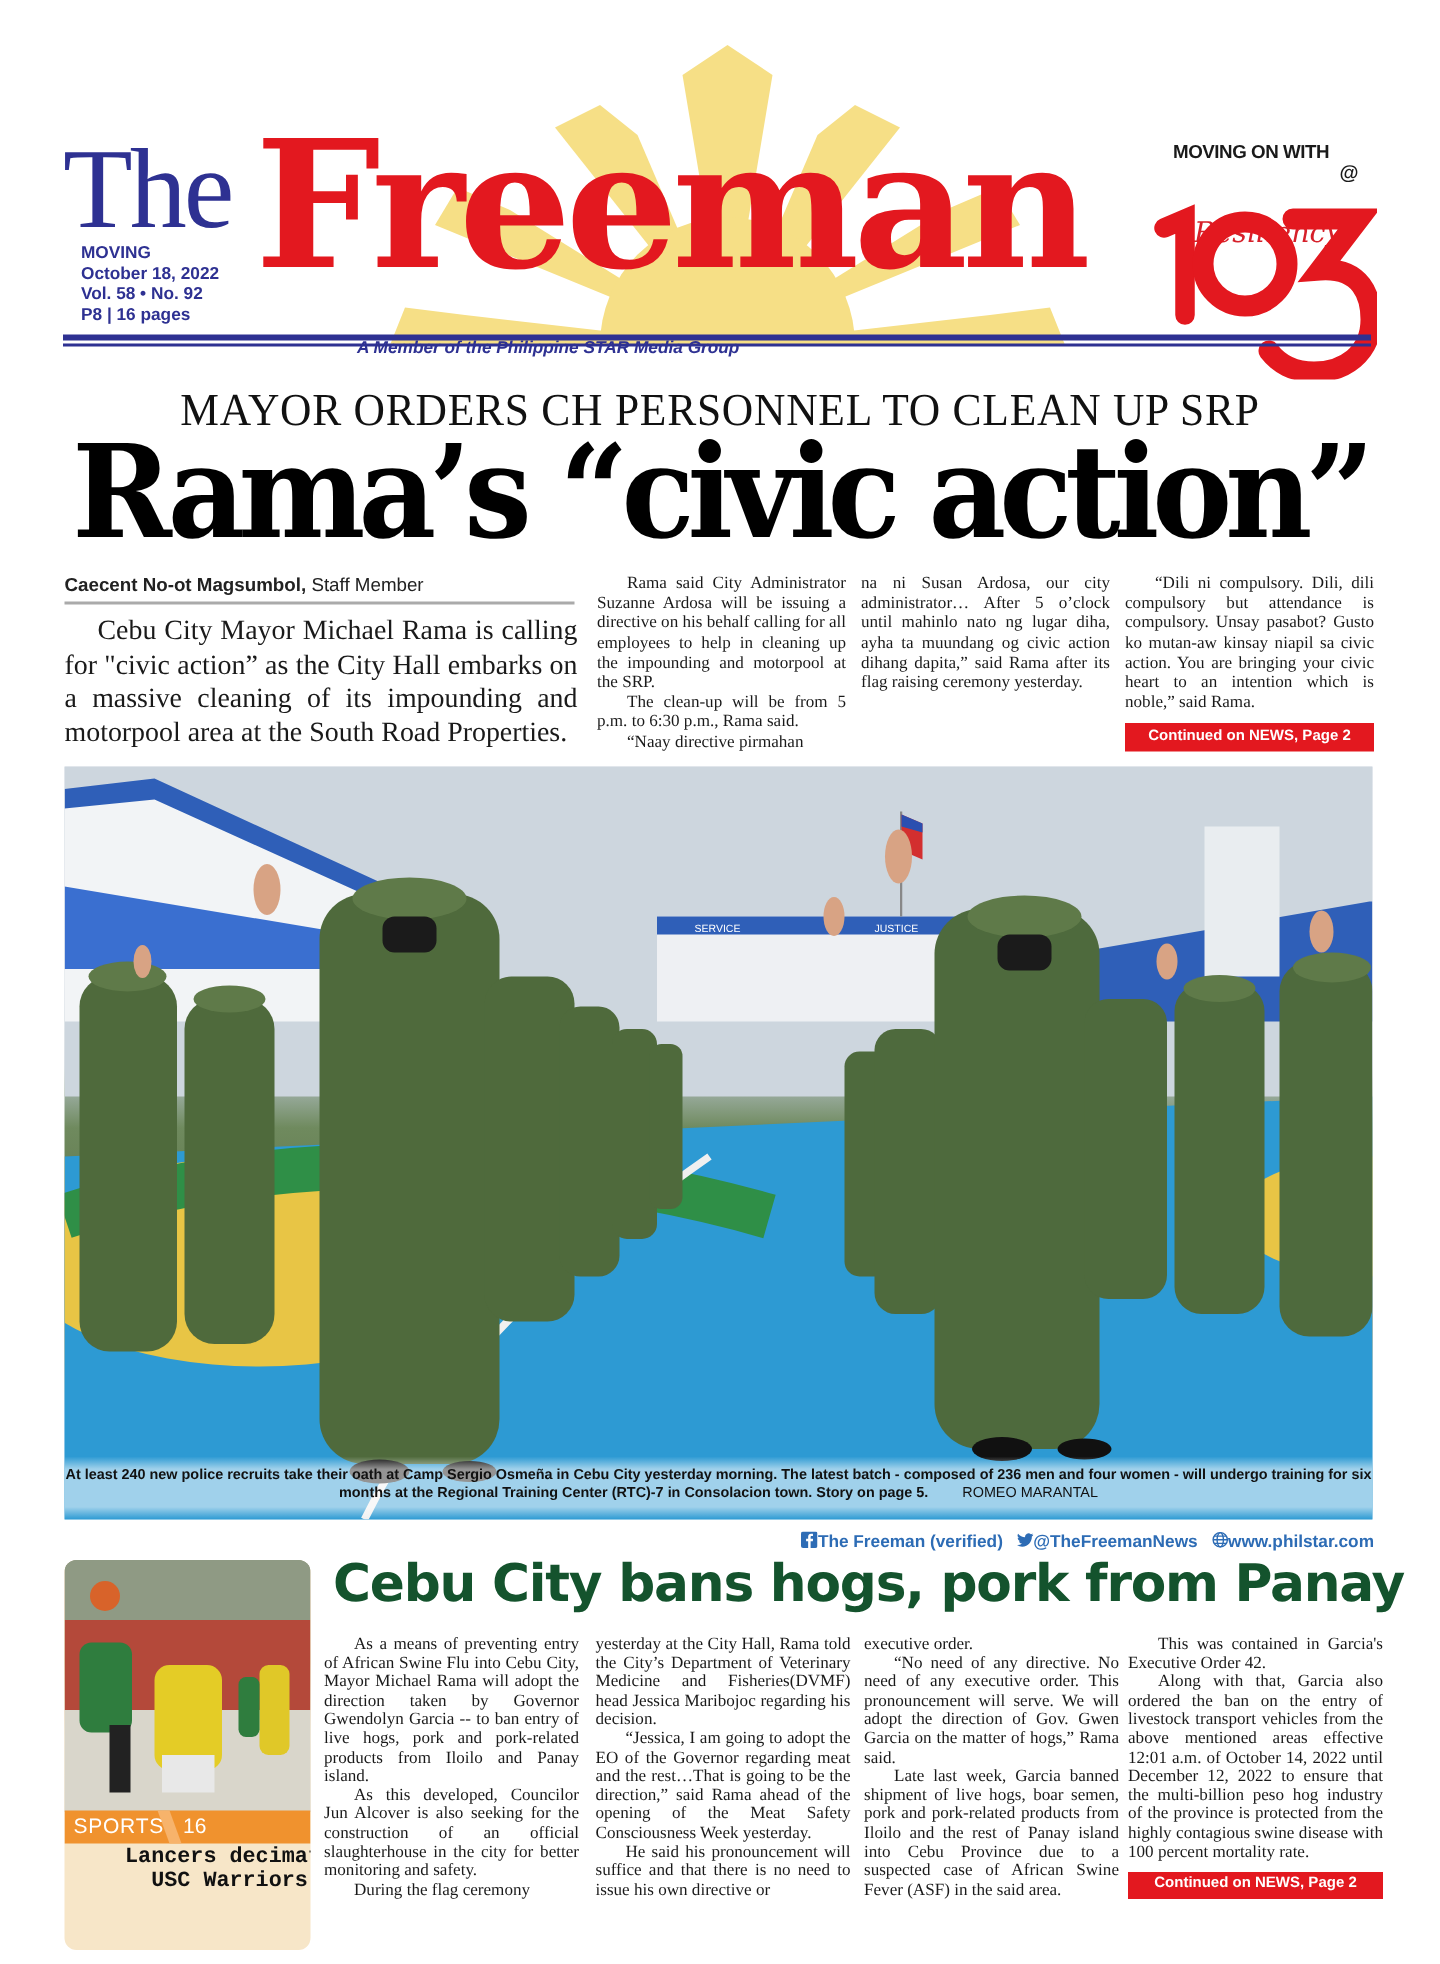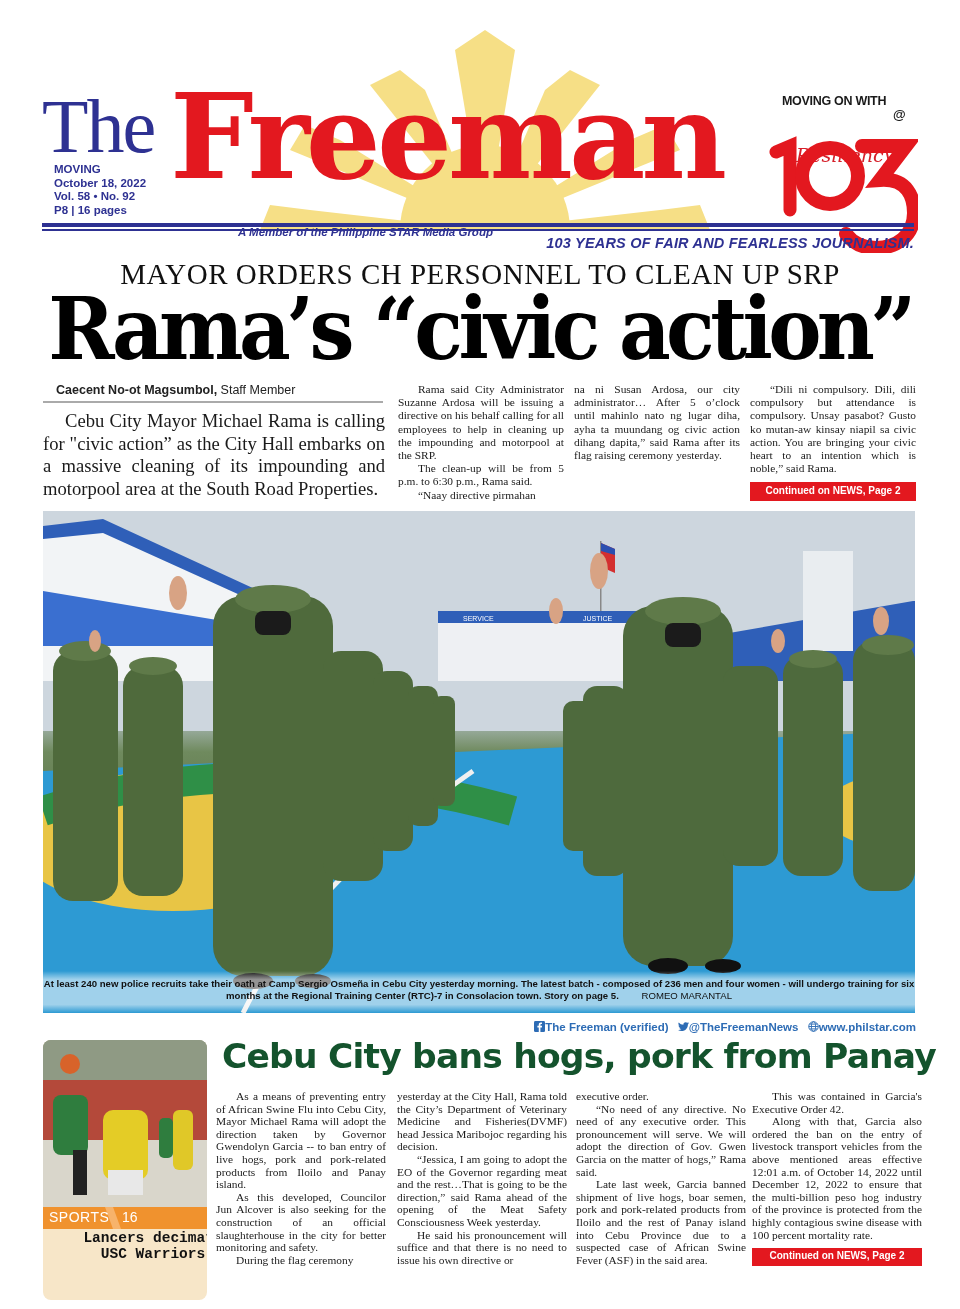--- a/index.html
+++ b/index.html
@@ -28,21 +28,21 @@
   .at-sign { position: absolute; left: 893px; top: 107px; font-family: "Liberation Sans", sans-serif;
     font-weight: bold; font-size: 13px; color: #1a1a1a; }
   .num-103 { position: absolute; left: 768px; top: 118px; width: 150px; height: 135px; }
 
   
   .kicker { position: absolute; left: 0; top: 258px; width: 960px; text-align: center;
     font-family: "Liberation Serif", serif; font-size: 29px; color: #111; letter-spacing: 0.5px; transform: scaleY(1.05); }
   .headline { position: absolute; left: 0; top: 286px; width: 960px; text-align: center;
     font-family: "DejaVu Serif", serif; font-weight: bold; font-size: 86px; letter-spacing: -5px;
     color: #000; line-height: 1; transform: scaleX(0.93); transform-origin: center; }
-  .byline { position: absolute; left: 56px; top: 383px; font-family: "Liberation Sans", sans-serif;
+  .byline { position: absolute; left: 43px; top: 383px; font-family: "Liberation Sans", sans-serif;
     font-size: 12.5px; color: #222; }
   .byline b { font-weight: bold; }
   .byline-rule { position: absolute; left: 43px; top: 401px; width: 340px; height: 2px; background: #aaa; }
   .lede { position: absolute; left: 43px; top: 410px; width: 342px; font-family: "Liberation Serif", serif;
     font-size: 18.6px; line-height: 22.5px; text-align: justify; color: #1a1a1a; }
   .lede p { text-indent: 22px; }
 
   .col { position: absolute; top: 383px; width: 166px; font-family: "Liberation Serif", serif;
     font-size: 11.4px; line-height: 13.2px; text-align: justify; color: #1a1a1a; }
   .col p { text-indent: 20px; }
@@ -126,21 +126,20 @@
   <svg class="num-103" viewBox="0 0 150 135">
     <g fill="none" stroke="#e3181f" stroke-linecap="round">
       <path d="M8 34 L22 28 L22 92" stroke-width="13"></path>
       <circle cx="62" cy="58" r="28" stroke-width="14"></circle>
       <path d="M94 28 L138 28 L112 62 C140 60 146 80 146 95 C146 118 128 130 108 130 C94 130 84 124 78 116" stroke-width="14"></path>
     </g>
   </svg>
 
   <div class="rule-thick"></div>
   <div class="rule-thin"></div>
-  <div class="tagline">103 YEARS OF FAIR AND FEARLESS JOURNALISM.</div>
 </header>
 
 <section>
   <div class="kicker">MAYOR ORDERS CH PERSONNEL TO CLEAN UP SRP</div>
   <h1 class="headline">Rama’s “civic action”</h1>
   <div class="byline">
     <b>Caecent No-ot Magsumbol,</b><span> Staff Member</span>
   </div>
   <div class="byline-rule"></div>
   <div class="lede">

